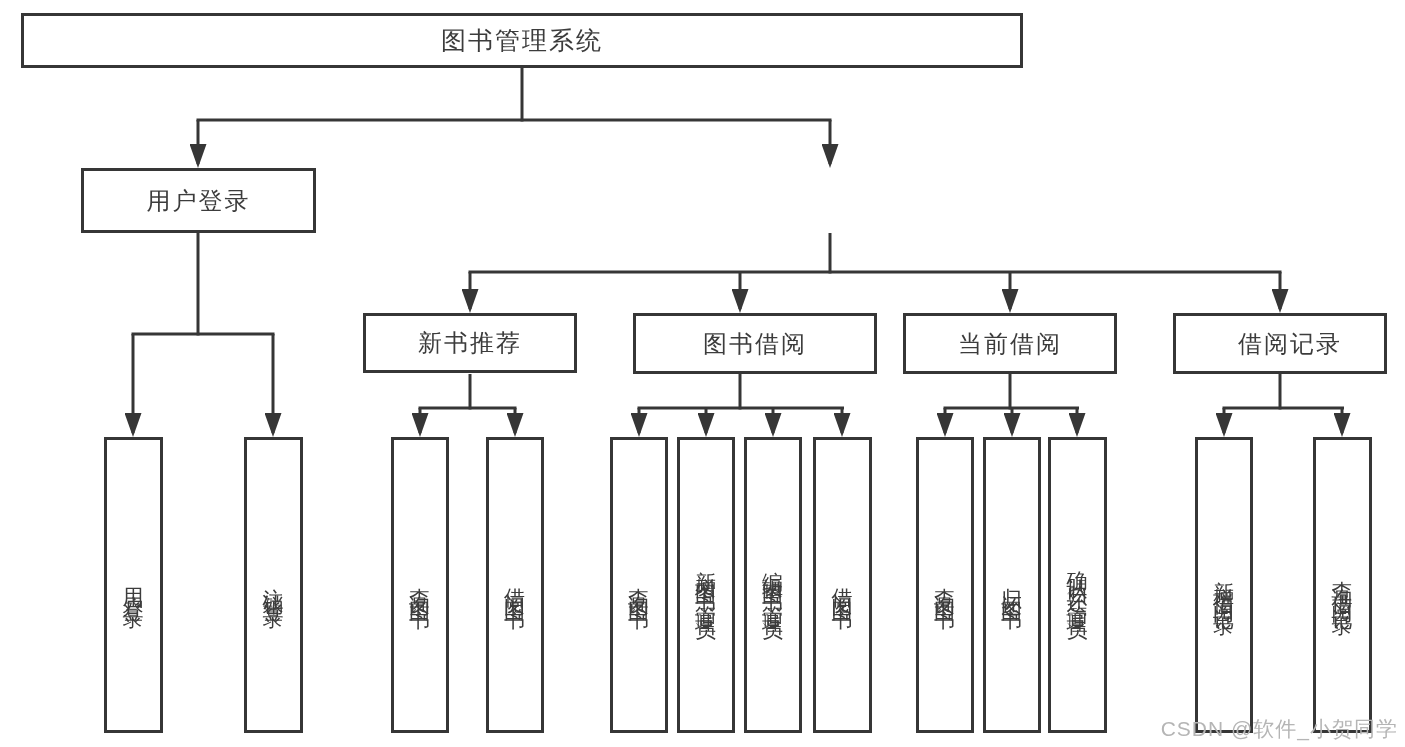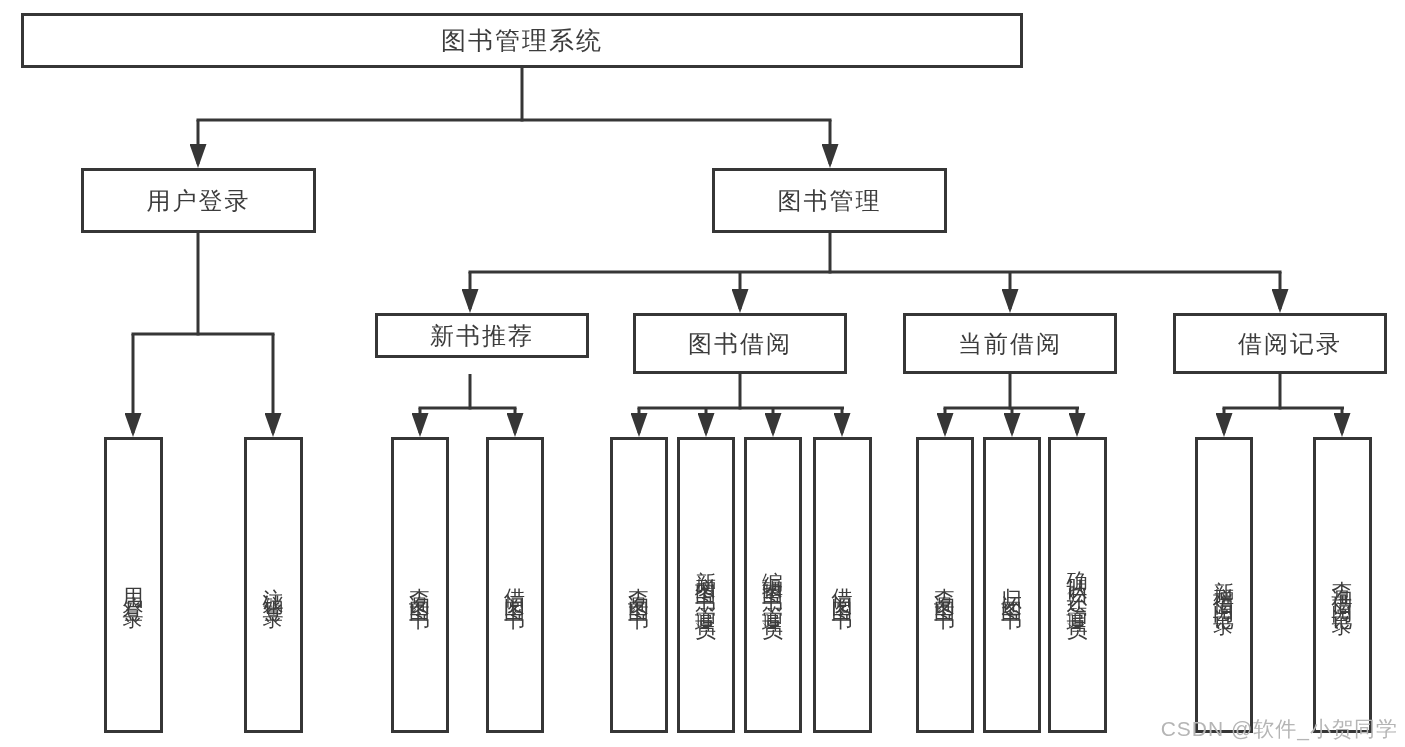--- a/index.html
+++ b/index.html
@@ -60,28 +60,25 @@
 
 <div class="stage">
 
   <div class="node" style="left:21px; top:13px; width:1002px; height:55px;text-align:right;">
     <span class="htext roottext">图书管理系统</span>
   </div>
 
   <div class="node" style="left:81px; top:168px; width:235px; height:65px;">
     <span class="htext">用户登录</span>
   </div>
-  <div class="node" style="left:712px; top:168px; width:235px; height:65px;">
-    <span class="htext">图书管理</span>
-  </div>
 
-  <div class="node" style="left:363px; top:313px; width:214px; height:45px;margin-left:12px;">
+  <div class="node" style="left:363px; top:313px; width:214px; height:60px;">
     <span class="htext">新书推荐</span>
   </div>
-  <div class="node" style="left:633px; top:313px; width:214px; height:61px;">
+  <div class="node" style="left:633px; top:313px; width:244px; height:61px;">
     <span class="htext">图书借阅</span>
   </div>
   <div class="node" style="left:903px; top:313px; width:214px; height:61px;">
     <span class="htext">当前借阅</span>
   </div>
   <div class="node" style="left:1173px; top:313px; width:214px; height:61px;padding-left:20px;">
     <span class="htext">借阅记录</span>
   </div>
 
   <div class="node" style="left:104px; top:437px; width:59px; height:296px;">

